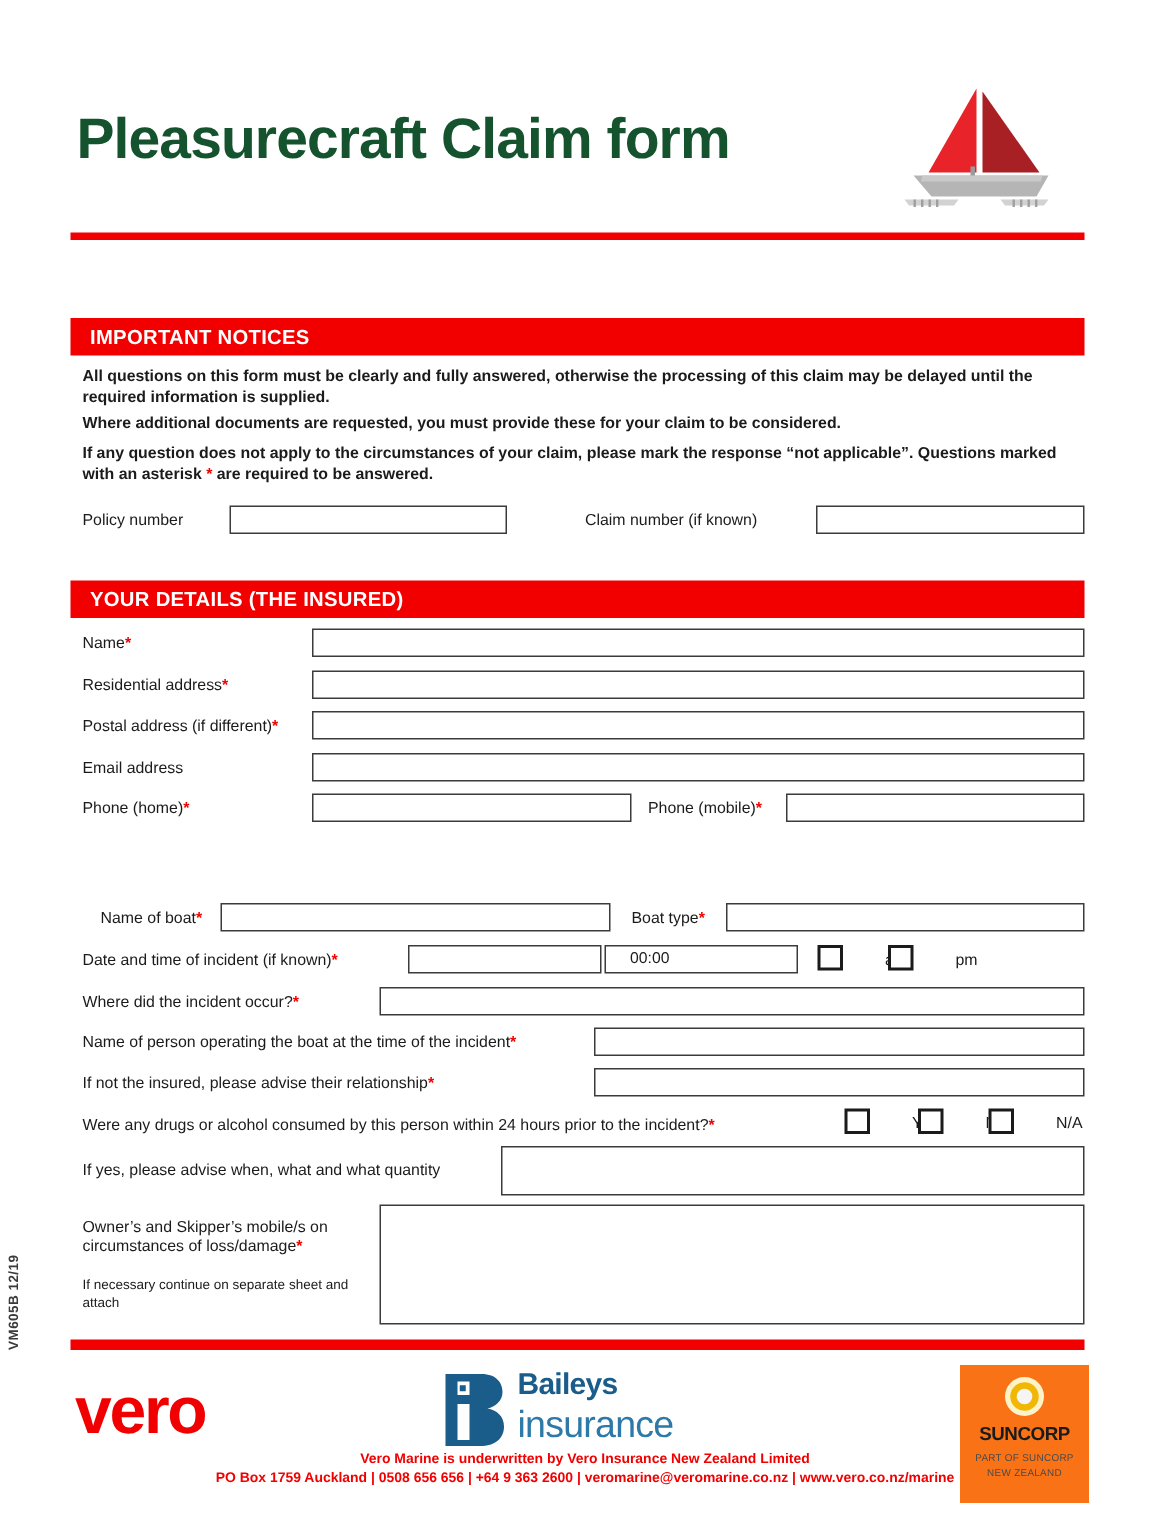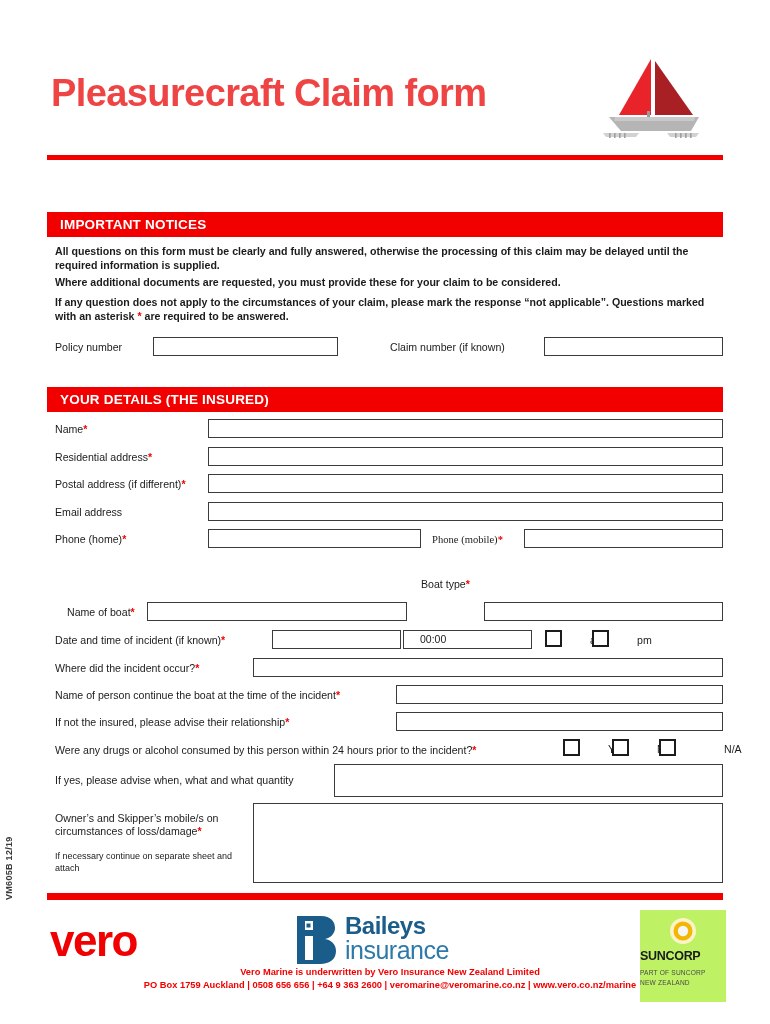--- a/index.html
+++ b/index.html
@@ -36,21 +36,21 @@
   .header {
     position: absolute;
     left: 47px; top: 62px;
     width: 676px; height: 100px;
   }
   .form-title {
     position: absolute;
     left: 4px; top: 10px;
     font-size: 38px;
     font-weight: bold;
-    color: #ef4444;
+    color: #14532d;
     letter-spacing: -0.6px;
     white-space: nowrap;
   }
   .boat-logo {
     position: absolute;
     right: 18px; top: -5px;
     width: 110px; height: 90px;
   }
   .title-rule {
     position: absolute;
@@ -158,21 +158,21 @@
     width: 200px; height: 56px;
   }
   .baileys-mark {
     position: absolute;
     left: 0; top: 2px;
     width: 44px; height: 52px;
   }
   .baileys-txt1 {
     position: absolute;
     left: 50px; top: 0px;
-    font-size: 24px;
+    font-size: 20px;
     font-weight: bold;
     color: #1a5c8a;
     letter-spacing: -0.5px;
   }
   .baileys-txt2 {
     position: absolute;
     left: 50px; top: 24px;
     font-size: 25px;
     color: #2d7aa8;
     letter-spacing: -0.5px;
@@ -184,21 +184,22 @@
     text-align: center;
     font-size: 9.3px;
     font-weight: bold;
     color: #f20000;
     line-height: 1.45;
   }
   .suncorp {
     position: absolute;
     left: 640px; top: 910px;
     width: 86px; height: 92px;
-    background: #bef264;
+    background: #f97316;
+    text-align: center;
   }
   .sun-icon {
     position: absolute;
     left: 50%; top: 6px;
     margin-left: -15px;
     width: 30px; height: 30px;
   }
   .sun-word {
     position: absolute;
     left: 0; top: 39px;
@@ -273,54 +274,54 @@
 
   <div class="lbl" style="left:55px; top:478px;"><span>Postal address (if different)</span><span class="ast">*</span></div>
   <div class="box filled" style="left:208px; top:474px; width:515px;"></div>
 
   <div class="lbl" style="left:55px; top:506px;">Email address</div>
   <div class="box filled" style="left:208px; top:502px; width:515px;"></div>
 
   <div class="lbl" style="left:55px; top:533px;"><span>Phone (home)</span><span class="ast">*</span></div>
   <div class="box filled" style="left:208px; top:529px; width:213px;"></div>
 
-  <div class="lbl" style="left:432px; top:533px;font-family:Liberation Serif, serif;"><span>Phone (mobile)</span><span class="ast">*</span></div>
+  <div class="lbl" style="left:432px; top:533px;"><span>Phone (mobile)</span><span class="ast">*</span></div>
   <div class="box filled" style="left:524px; top:529px; width:199px;"></div>
 
 
   <div class="lbl" style="left:55px; top:606px;padding-left:12px;"><span>Name of boat</span><span class="ast">*</span></div>
   <div class="box filled" style="left:147px; top:602px; width:260px;"></div>
 
-  <div class="lbl" style="left:421px; top:578px;"><span>Boat type</span><span class="ast">*</span></div>
+  <div class="lbl" style="left:421px; top:606px;"><span>Boat type</span><span class="ast">*</span></div>
   <div class="box filled" style="left:484px; top:602px; width:239px;"></div>
 
   <div class="lbl" style="left:55px; top:634px;"><span>Date and time of incident (if known)</span><span class="ast">*</span></div>
   <div class="box filled" style="left:272px; top:630px; width:129px;"></div>
   <div class="box filled" style="left:403px; top:630px; width:129px;">00:00</div>
   <div class="cbx" style="left:545px; top:630px;"></div>
   <div class="cbx-lbl" style="left:567px; top:634px;">am</div>
   <div class="cbx" style="left:592px; top:630px;"></div>
   <div class="cbx-lbl" style="left:614px; top:634px;">pm</div>
 
   <div class="lbl" style="left:55px; top:662px;"><span>Where did the incident occur?</span><span class="ast">*</span></div>
   <div class="box filled" style="left:253px; top:658px; width:470px;"></div>
 
-  <div class="lbl" style="left:55px; top:689px;"><span>Name of person continue the boat at the time of the incident</span><span class="ast">*</span></div>
+  <div class="lbl" style="left:55px; top:689px;"><span>Name of person operating the boat at the time of the incident</span><span class="ast">*</span></div>
   <div class="box filled" style="left:396px; top:685px; width:327px;"></div>
 
   <div class="lbl" style="left:55px; top:716px;"><span>If not the insured, please advise their relationship</span><span class="ast">*</span></div>
   <div class="box filled" style="left:396px; top:712px; width:327px;"></div>
 
   <div class="lbl" style="left:55px; top:744px;"><span>Were any drugs or alcohol consumed by this person within 24 hours prior to the incident?</span><span class="ast">*</span></div>
   <div class="cbx" style="left:563px; top:739px;"></div>
   <div class="cbx-lbl" style="left:585px; top:743px;">Yes</div>
   <div class="cbx" style="left:612px; top:739px;"></div>
   <div class="cbx-lbl" style="left:634px; top:743px;">No</div>
   <div class="cbx" style="left:659px; top:739px;"></div>
-  <div class="cbx-lbl" style="left:701px; top:743px;">N/A</div>
+  <div class="cbx-lbl" style="left:681px; top:743px;">N/A</div>
 
   <div class="lbl" style="left:55px; top:774px;">If yes, please advise when, what and what quantity</div>
   <div class="bigbox" style="left:334px; top:764px; width:389px; height:33px;"></div>
 
   <div class="lbl wrap" style="left:55px; top:812px; width:195px;"><span>Owner’s and Skipper’s mobile/s on</span><br><span>circumstances of loss/damage</span><span class="ast">*</span></div>
   <div class="lbl-it" style="left:55px; top:851px; width:195px;">If necessary continue on separate sheet and attach</div>
   <div class="bigbox" style="left:253px; top:803px; width:470px; height:80px;"></div>
 
   <div class="footer-rule"></div>
 

